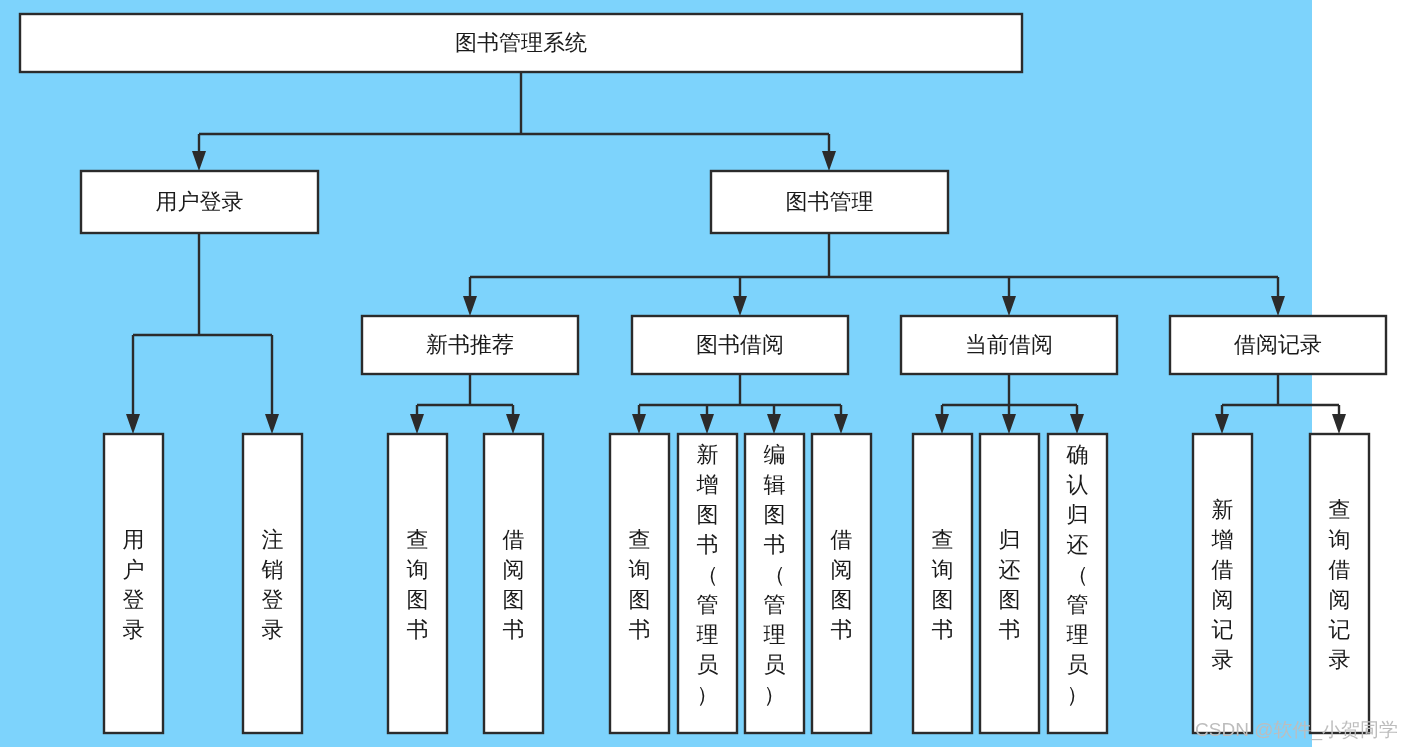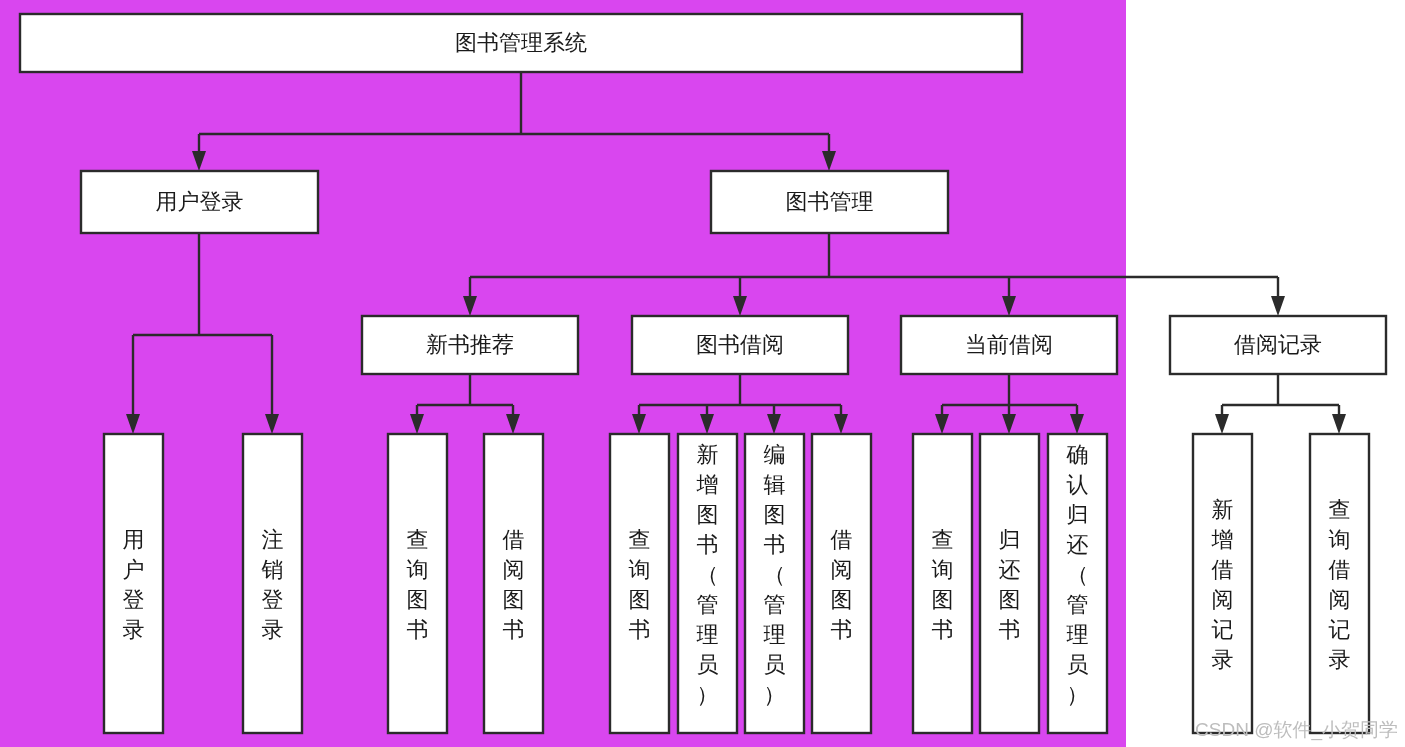--- a/index.html
+++ b/index.html
@@ -8,23 +8,23 @@
     background: #ffffff;
   }
   body {
     width: 1405px;
     height: 747px;
     font-family: "Liberation Sans", sans-serif;
     overflow: hidden;
   }
   #diagram-root {
     position: relative;
-    width: 1126px;
+    width: 1312px;
     height: 747px;
-    background: #d946ef;
+    background: #7dd3fc;
   }
   svg.diagram-svg {
     position: absolute;
     left: 0;
     top: 0;
     width: 1405px;
     height: 747px;
     display: block;
   }
   .node-box {

